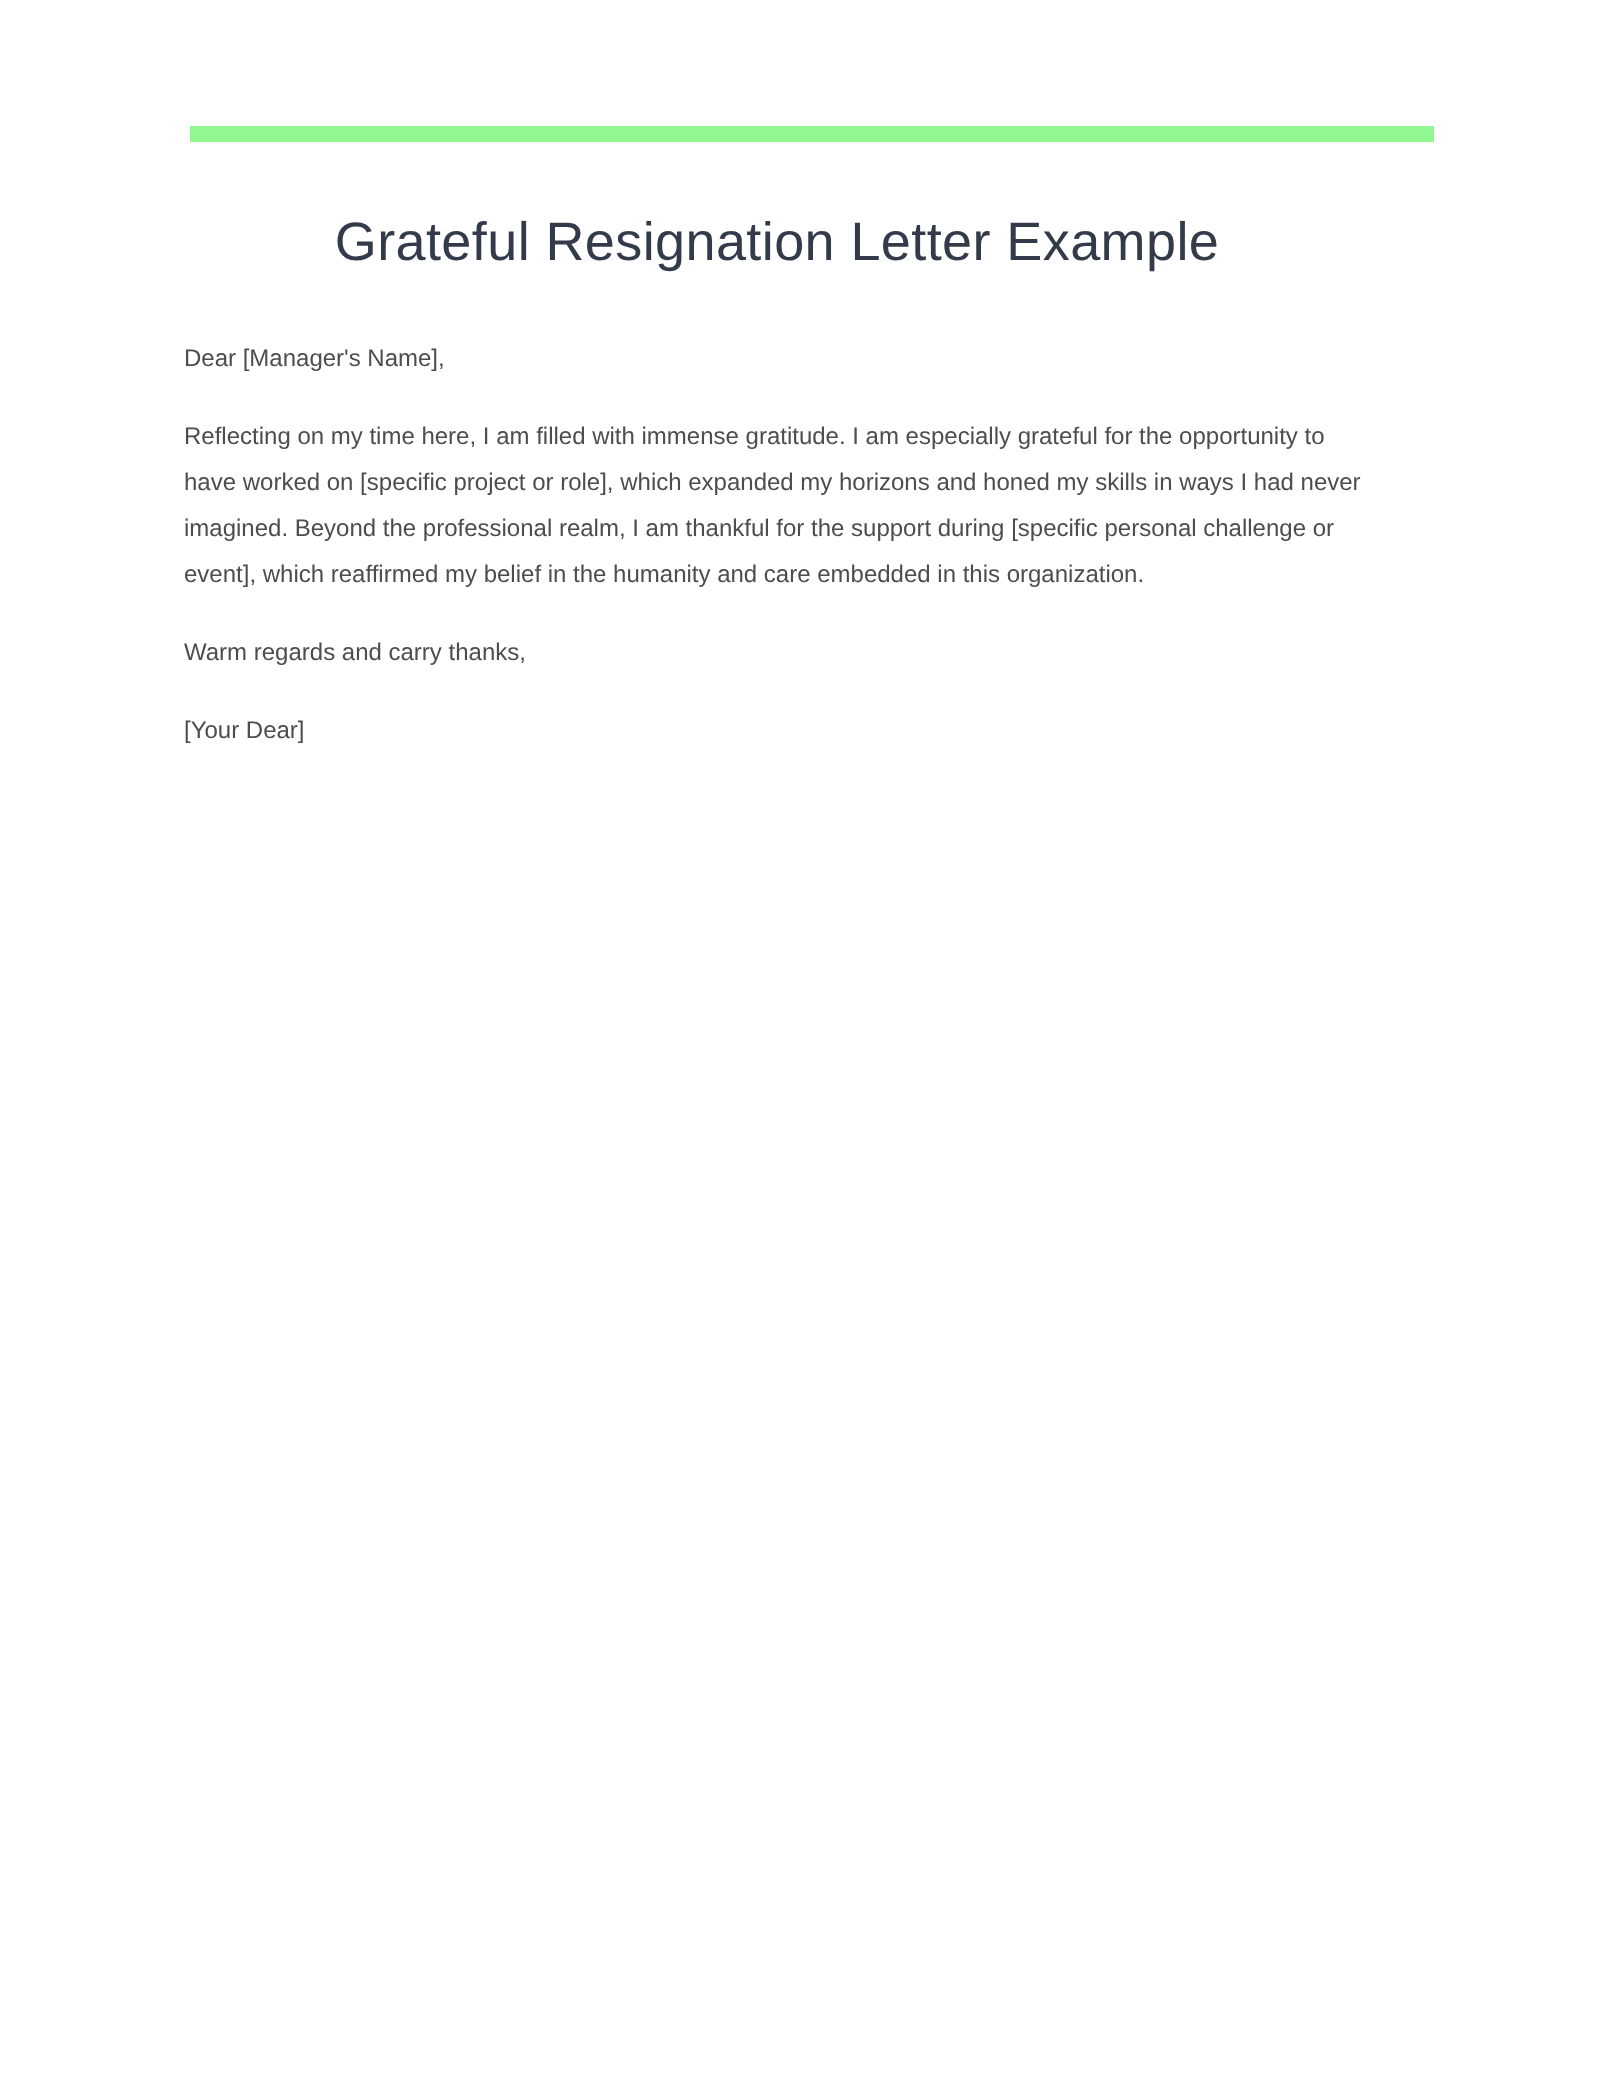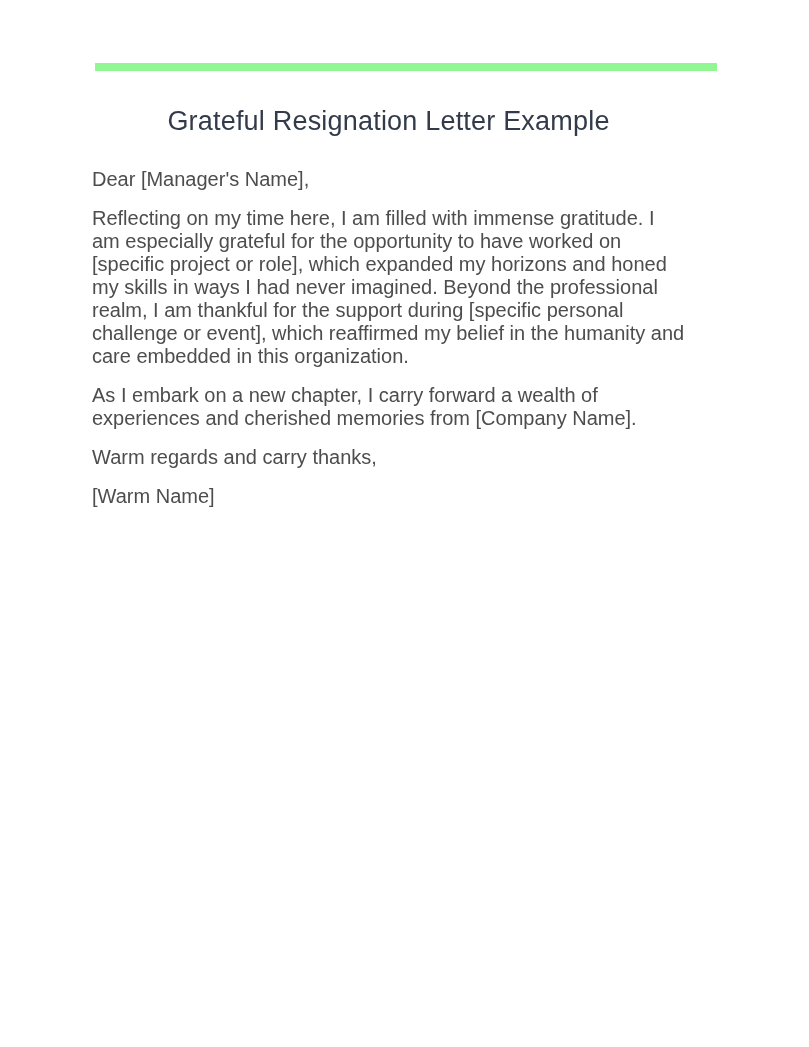--- a/index.html
+++ b/index.html
@@ -36,33 +36,32 @@
     text-align: center;
     font-size: 27px;
     font-weight: 400;
     line-height: 34px;
     color: var(--title-color, #333b4a);
     letter-spacing: 0.2px;
   }
   .letter p {
     margin: 0 0 16px 0;
     max-width: 593px;
-    font-size: 20px;
+    font-size: 12px;
     line-height: 23px;
     color: var(--body-color, #4d4d4d);
   }
 </style>
 </head>
 <body>
 
 <div class="page">
   <div class="accent-bar"></div>
   <div class="content">
     <h1 class="page-title">Grateful Resignation Letter Example</h1>
     <div class="letter">
       <p>Dear [Manager's Name],</p>
       <p>Reflecting on my time here, I am filled with immense gratitude. I am especially grateful for the opportunity to have worked on [specific project or role], which expanded my horizons and honed my skills in ways I had never imagined. Beyond the professional realm, I am thankful for the support during [specific personal challenge or event], which reaffirmed my belief in the humanity and care embedded in this organization.</p>
-      <p>As I embark on a new chapter, I carry forward a wealth of experiences and cherished memories from [Company Name].</p>
       <p>Warm regards and carry thanks,</p>
-      <p>[Warm Name]</p>
+      <p>[Your Dear]</p>
     </div>
   </div>
 </div>
 
 </body></html>

